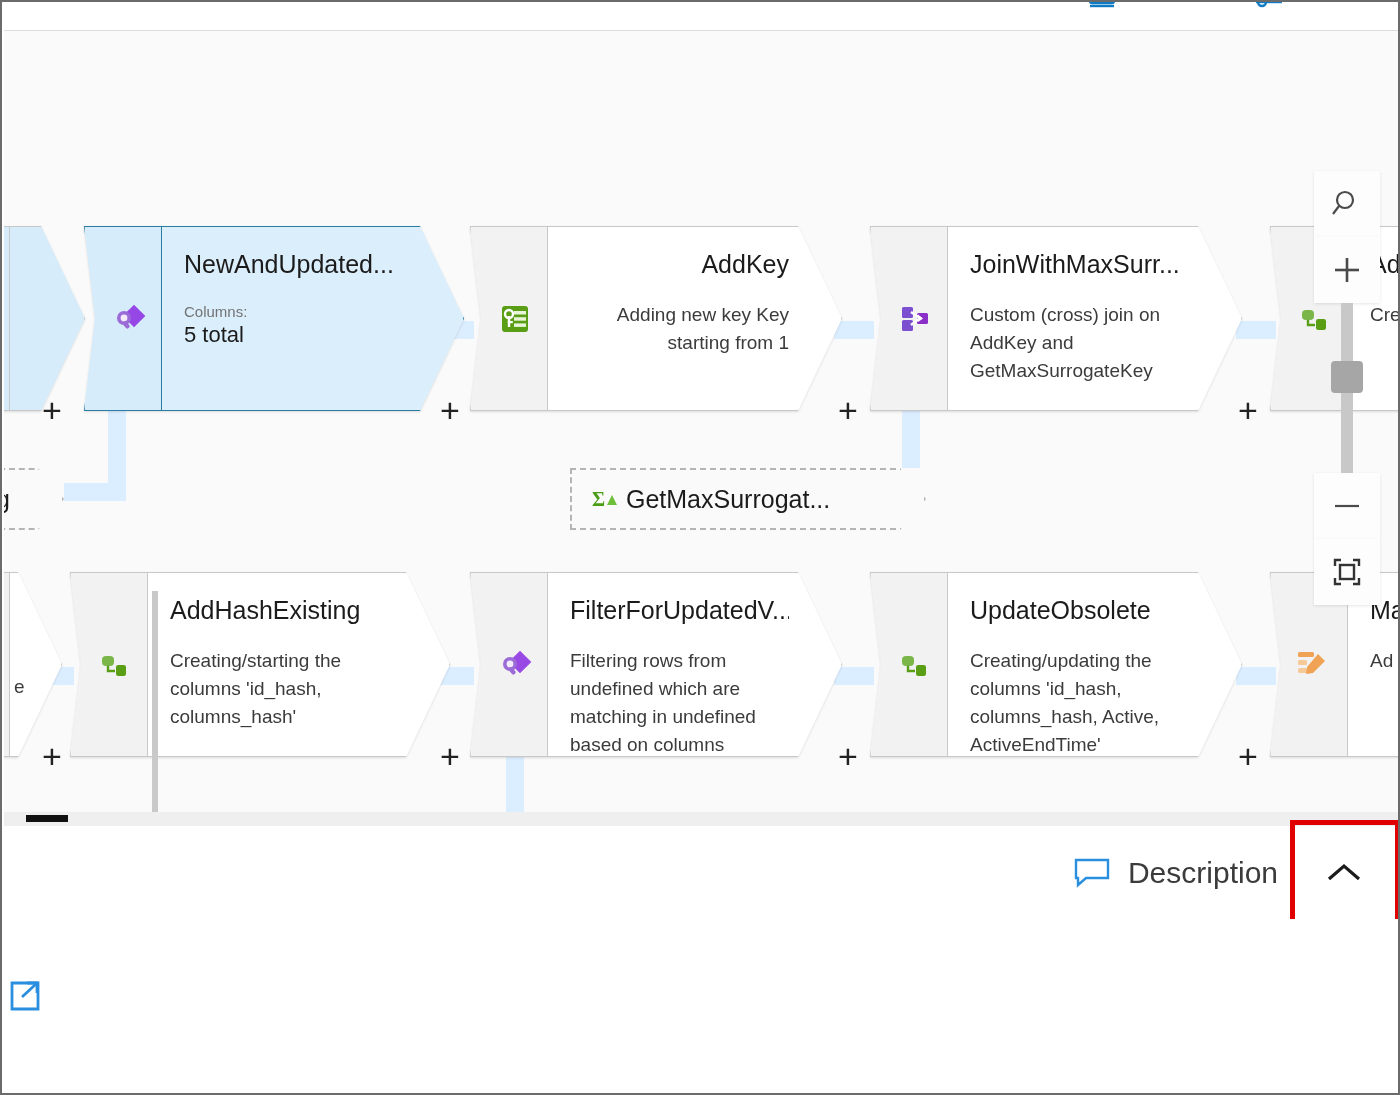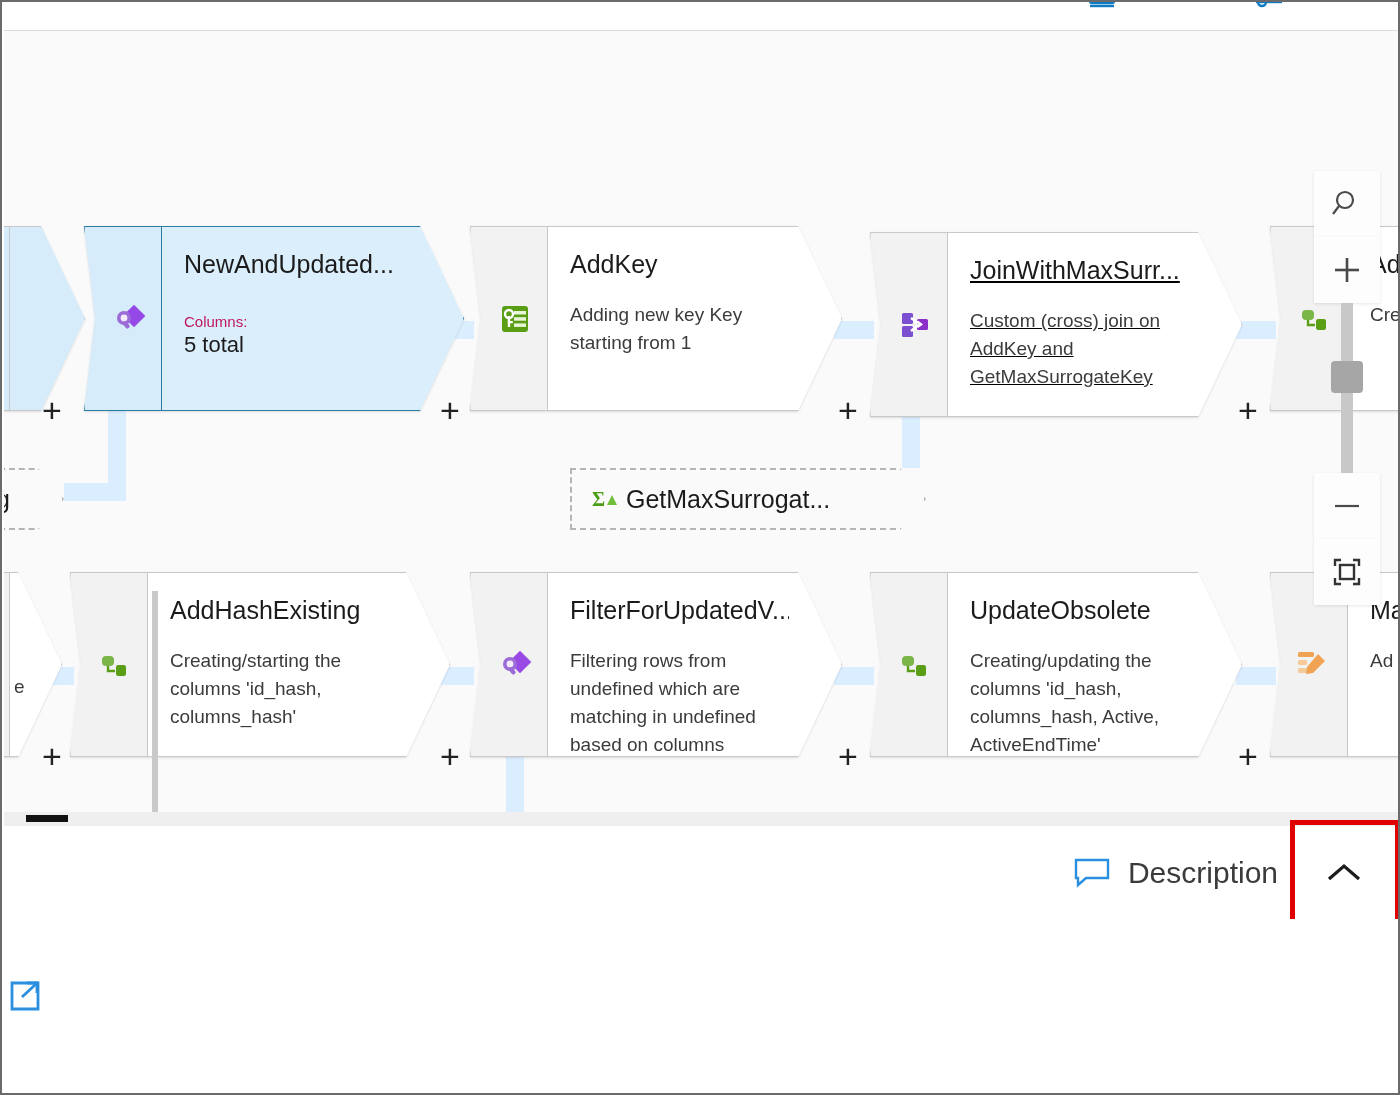--- a/index.html
+++ b/index.html
@@ -76,21 +76,21 @@
     clip-path: polygon(0 0, calc(100% - 44px) 0, 100% 50%, calc(100% - 44px) 100%, 0 100%);
     position: relative;
     padding: 22px 52px 10px 22px;
     overflow: hidden;
   }
   .node-title {
     font-size: 25px; color: #1b1b1b; line-height: 30px;
     white-space: nowrap; overflow: hidden;
   }
   .node-sub-label {
-    font-size: 15px; color: #be185d; margin-top: 34px; line-height: 18px;
+    font-size: 15px; color: #737373; margin-top: 24px; line-height: 18px;
   }
   .node-sub-value {
     font-size: 22px; color: #1b1b1b; line-height: 26px; margin-top: 1px;
   }
   .node-desc {
     font-size: 19px; color: #3b3b3b; line-height: 28px;
     margin-top: 22px;
   }
 
   
@@ -273,28 +273,28 @@
             <rect x="4" y="4" width="26" height="26" rx="3" fill="#5a9e16"></rect>
             <rect x="16" y="9" width="12" height="3.5" fill="#e8f5d8"></rect>
             <rect x="16" y="15.2" width="12" height="3.5" fill="#e8f5d8"></rect>
             <rect x="16" y="21.4" width="12" height="3.5" fill="#e8f5d8"></rect>
             <circle cx="11" cy="12" r="4" fill="none" stroke="#ffffff" stroke-width="2.4"></circle>
             <rect x="9.8" y="14" width="2.4" height="11" fill="#ffffff"></rect>
             <rect x="9.8" y="19" width="5" height="2.2" fill="#ffffff"></rect>
           </svg>
         </span>
       </div>
-      <div class="node-body" style="width:294px;">
+      <div class="node-body" style="width:294px;text-align:right;">
         <div class="node-title">AddKey</div>
         <div class="node-desc">Adding new key Key starting from 1</div>
       </div>
     </div>
     <div class="node-plus" style="left:834px; top:362px;">+</div>
 
-    <div class="node" style="left:866px; top:201px; width:372px;text-decoration:underline;">
+    <div class="node" style="left:866px; top:195px; width:372px;">
       <div class="node-icon-pane">
         <span class="glyph">
           <svg viewBox="0 0 34 34">
             <rect x="4" y="5" width="11" height="11" rx="1.6" fill="#7b4fd0"></rect>
             <rect x="4" y="18" width="11" height="11" rx="1.6" fill="#7b4fd0"></rect>
             <rect x="19" y="11" width="11" height="11" rx="1.6" fill="#8b2fc9"></rect>
             <path d="M13 10 L22 16 L13 23" fill="none" stroke="#ffffff" stroke-width="2.6"></path>
             <path d="M20 12.5 L25 16.5 L20 20" fill="#ffffff"></path>
           </svg>
         </span>

